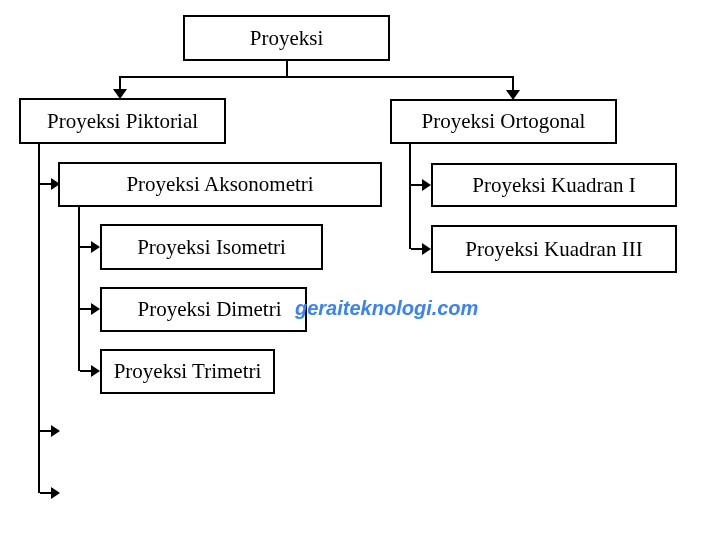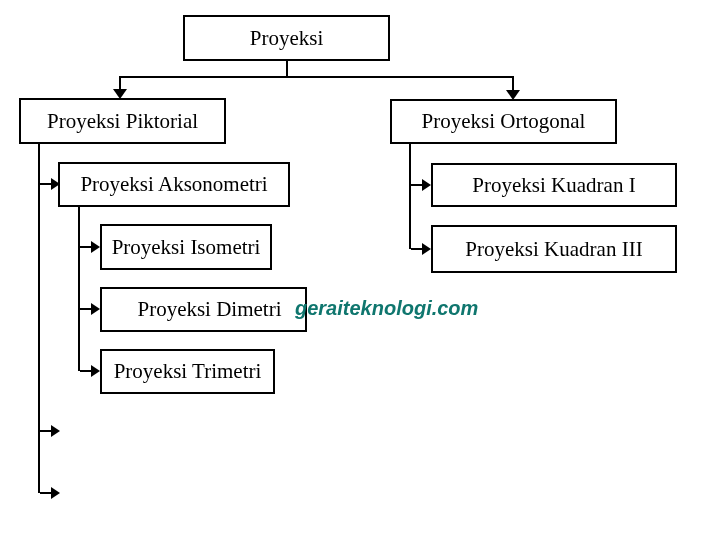--- a/index.html
+++ b/index.html
@@ -20,24 +20,24 @@
     display:flex;
     align-items:center;
     justify-content:center;
     text-align:center;
     line-height:1;
     white-space:nowrap;
   }
   #n-proyeksi    {left:183px;top:15px; width:207px;height:46px;}
   #n-piktorial   {left:19px; top:98px; width:207px;height:46px;}
   #n-ortogonal   {left:390px;top:99px; width:227px;height:45px;text-align:right;}
-  #n-aksonometri {left:58px; top:162px;width:232px;height:45px;}
+  #n-aksonometri {left:58px; top:162px;width:324px;height:45px;}
   #n-kuadran-i   {left:431px;top:163px;width:246px;height:44px;}
   #n-kuadran-iii {left:431px;top:225px;width:246px;height:48px;}
-  #n-isometri    {left:100px;top:224px;width:172px;height:46px;}
+  #n-isometri    {left:100px;top:224px;width:223px;height:46px;}
   #n-dimetri     {left:100px;top:287px;width:207px;height:45px;padding-left:12px;}
   #n-trimetri    {left:100px;top:349px;width:175px;height:45px;}
   #n-oblique     {left:60px; top:410px;width:205px;height:43px;}
   #n-prespektif  {left:60px; top:471px;width:227px;height:45px;}
 
   .line{position:absolute;background:#000000;}
   .arr-r{position:absolute;width:0;height:0;
          border-top:6px solid transparent;
          border-bottom:6px solid transparent;
          border-left:9px solid #000000;}
@@ -46,21 +46,21 @@
          border-right:7px solid transparent;
          border-top:10px solid #000000;}
 
   #watermark{
     position:absolute;
     left:295px;top:297px;
     font-family:"Liberation Sans", sans-serif;
     font-size:20px;
     font-weight:bold;
     font-style:italic;
-    color:#0f766e;
+    color:#3b82f6;
   }
 </style>
 </head>
 <body>
 
 <div id="stage">
 
   <div class="node" id="n-proyeksi">Proyeksi</div>
   <div class="node" id="n-piktorial">Proyeksi Piktorial</div>
   <div class="node" id="n-ortogonal">Proyeksi Ortogonal</div>

